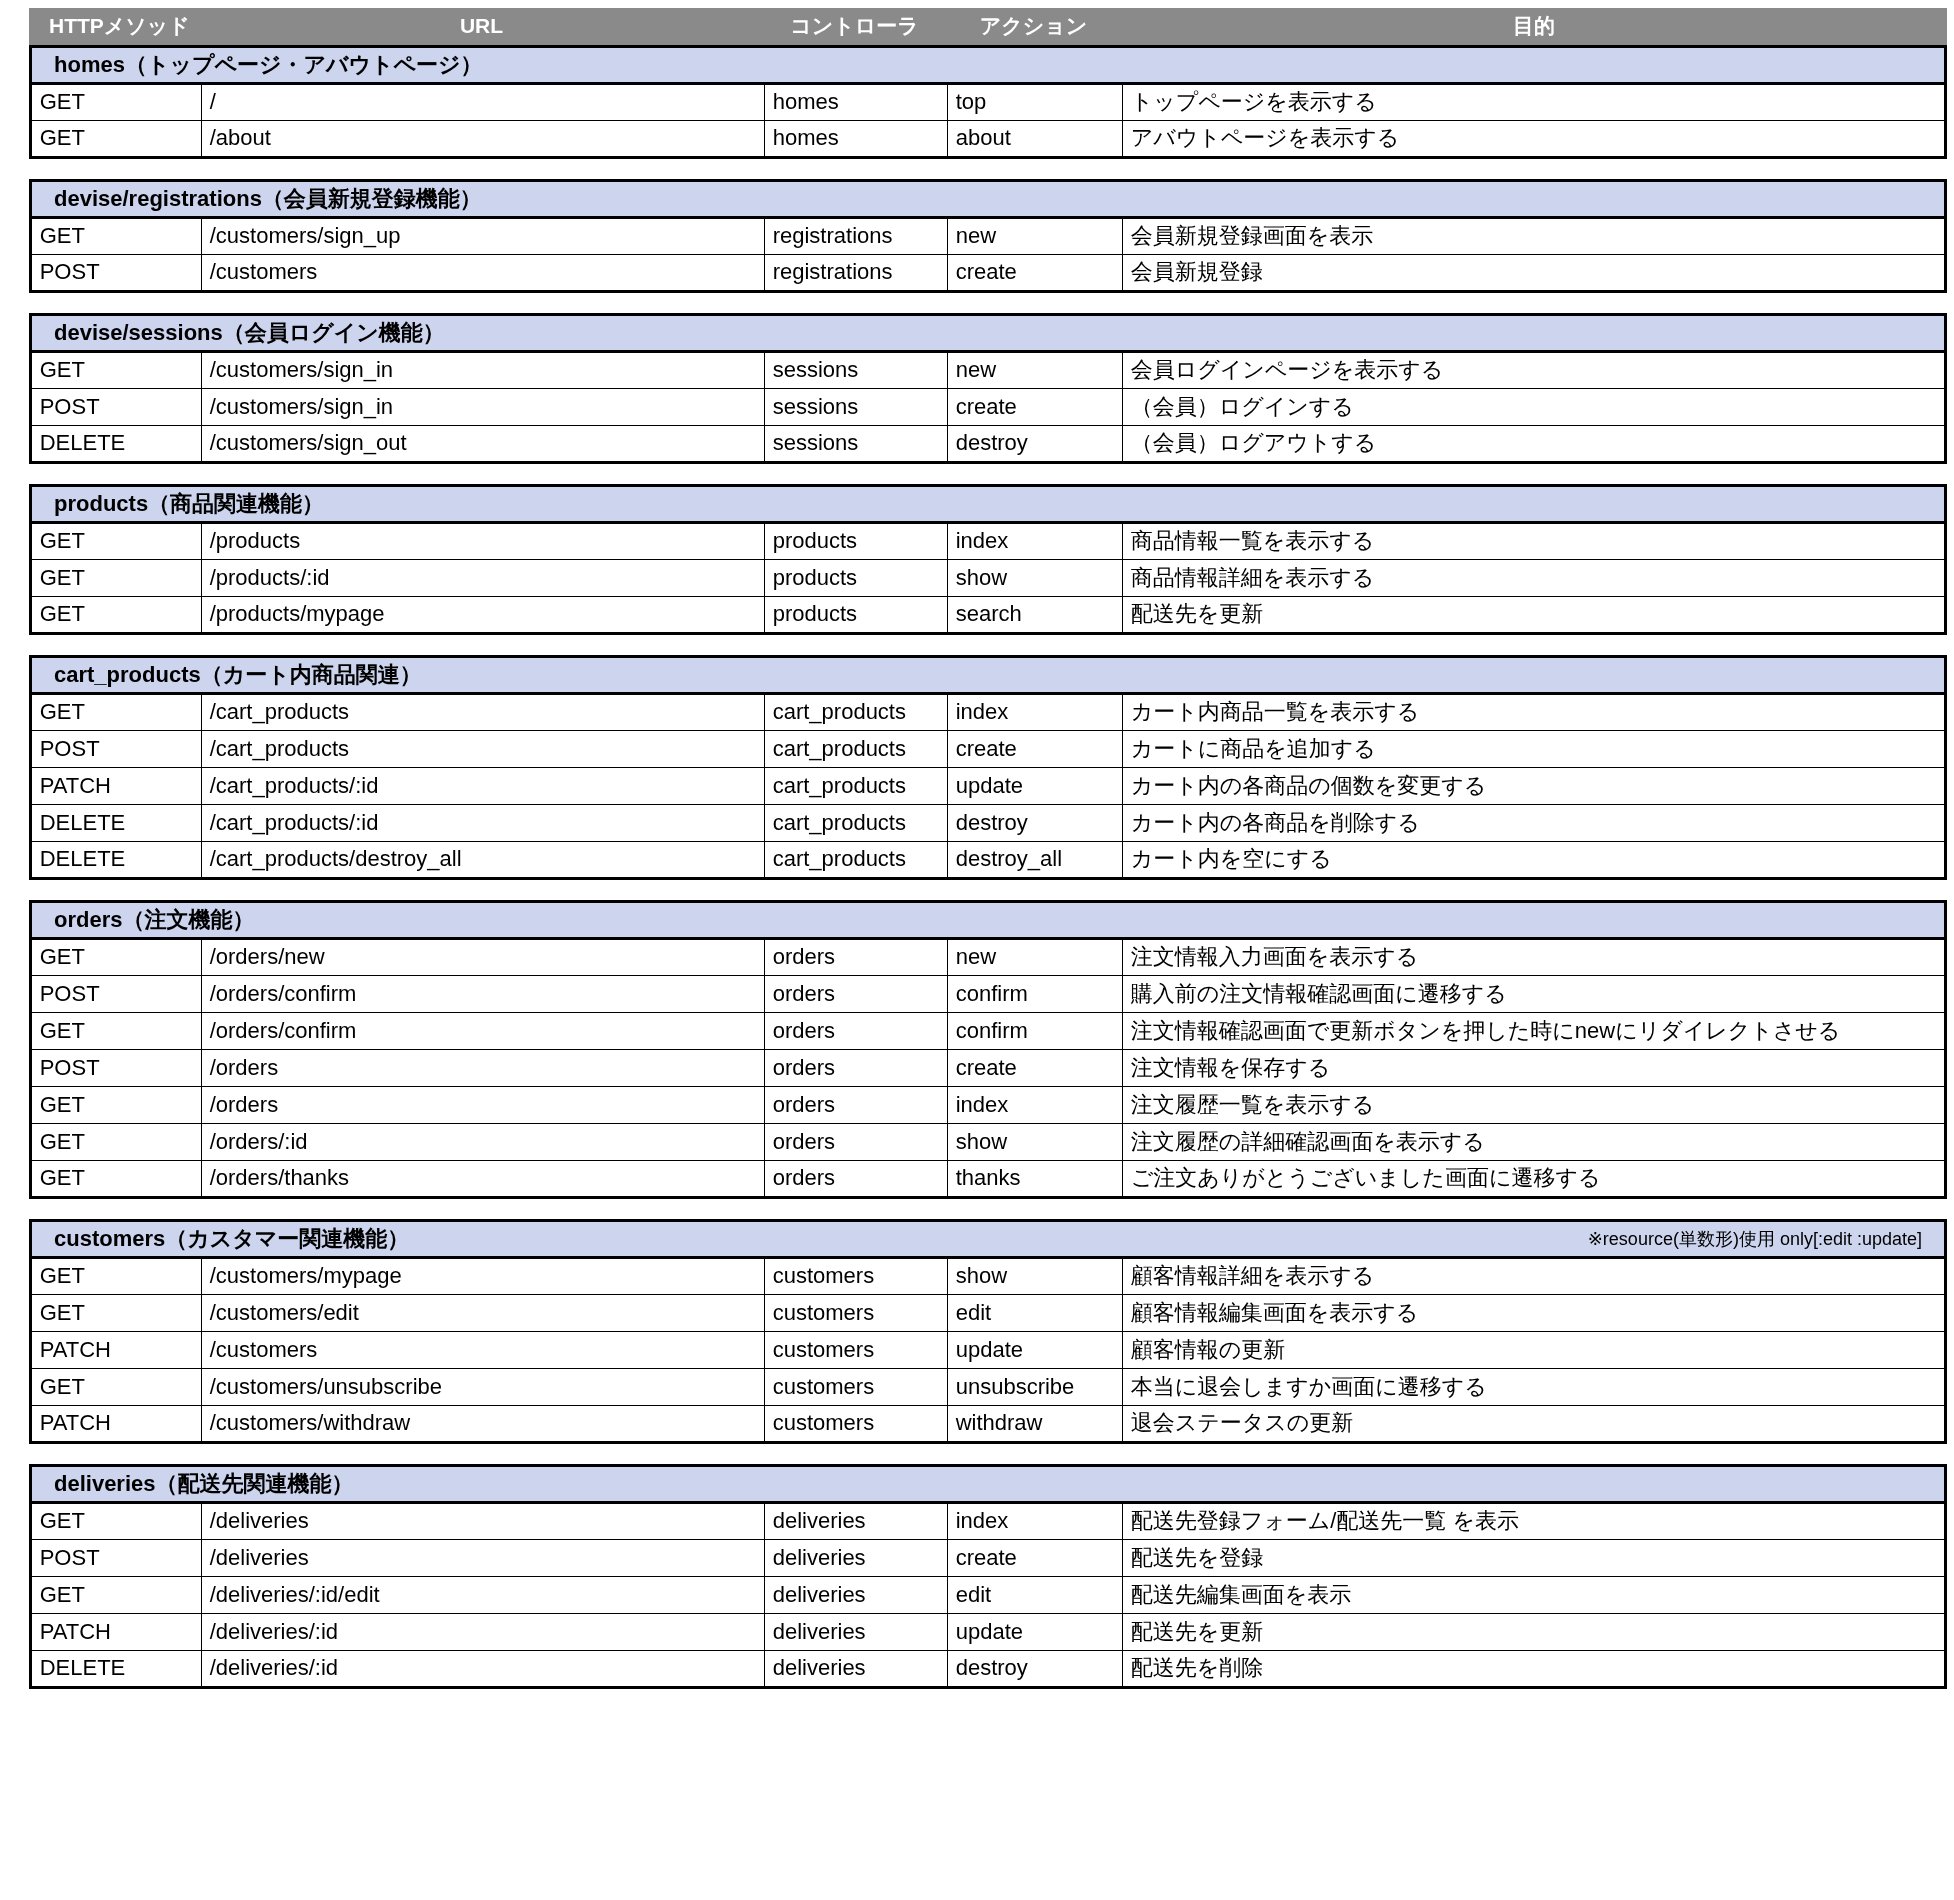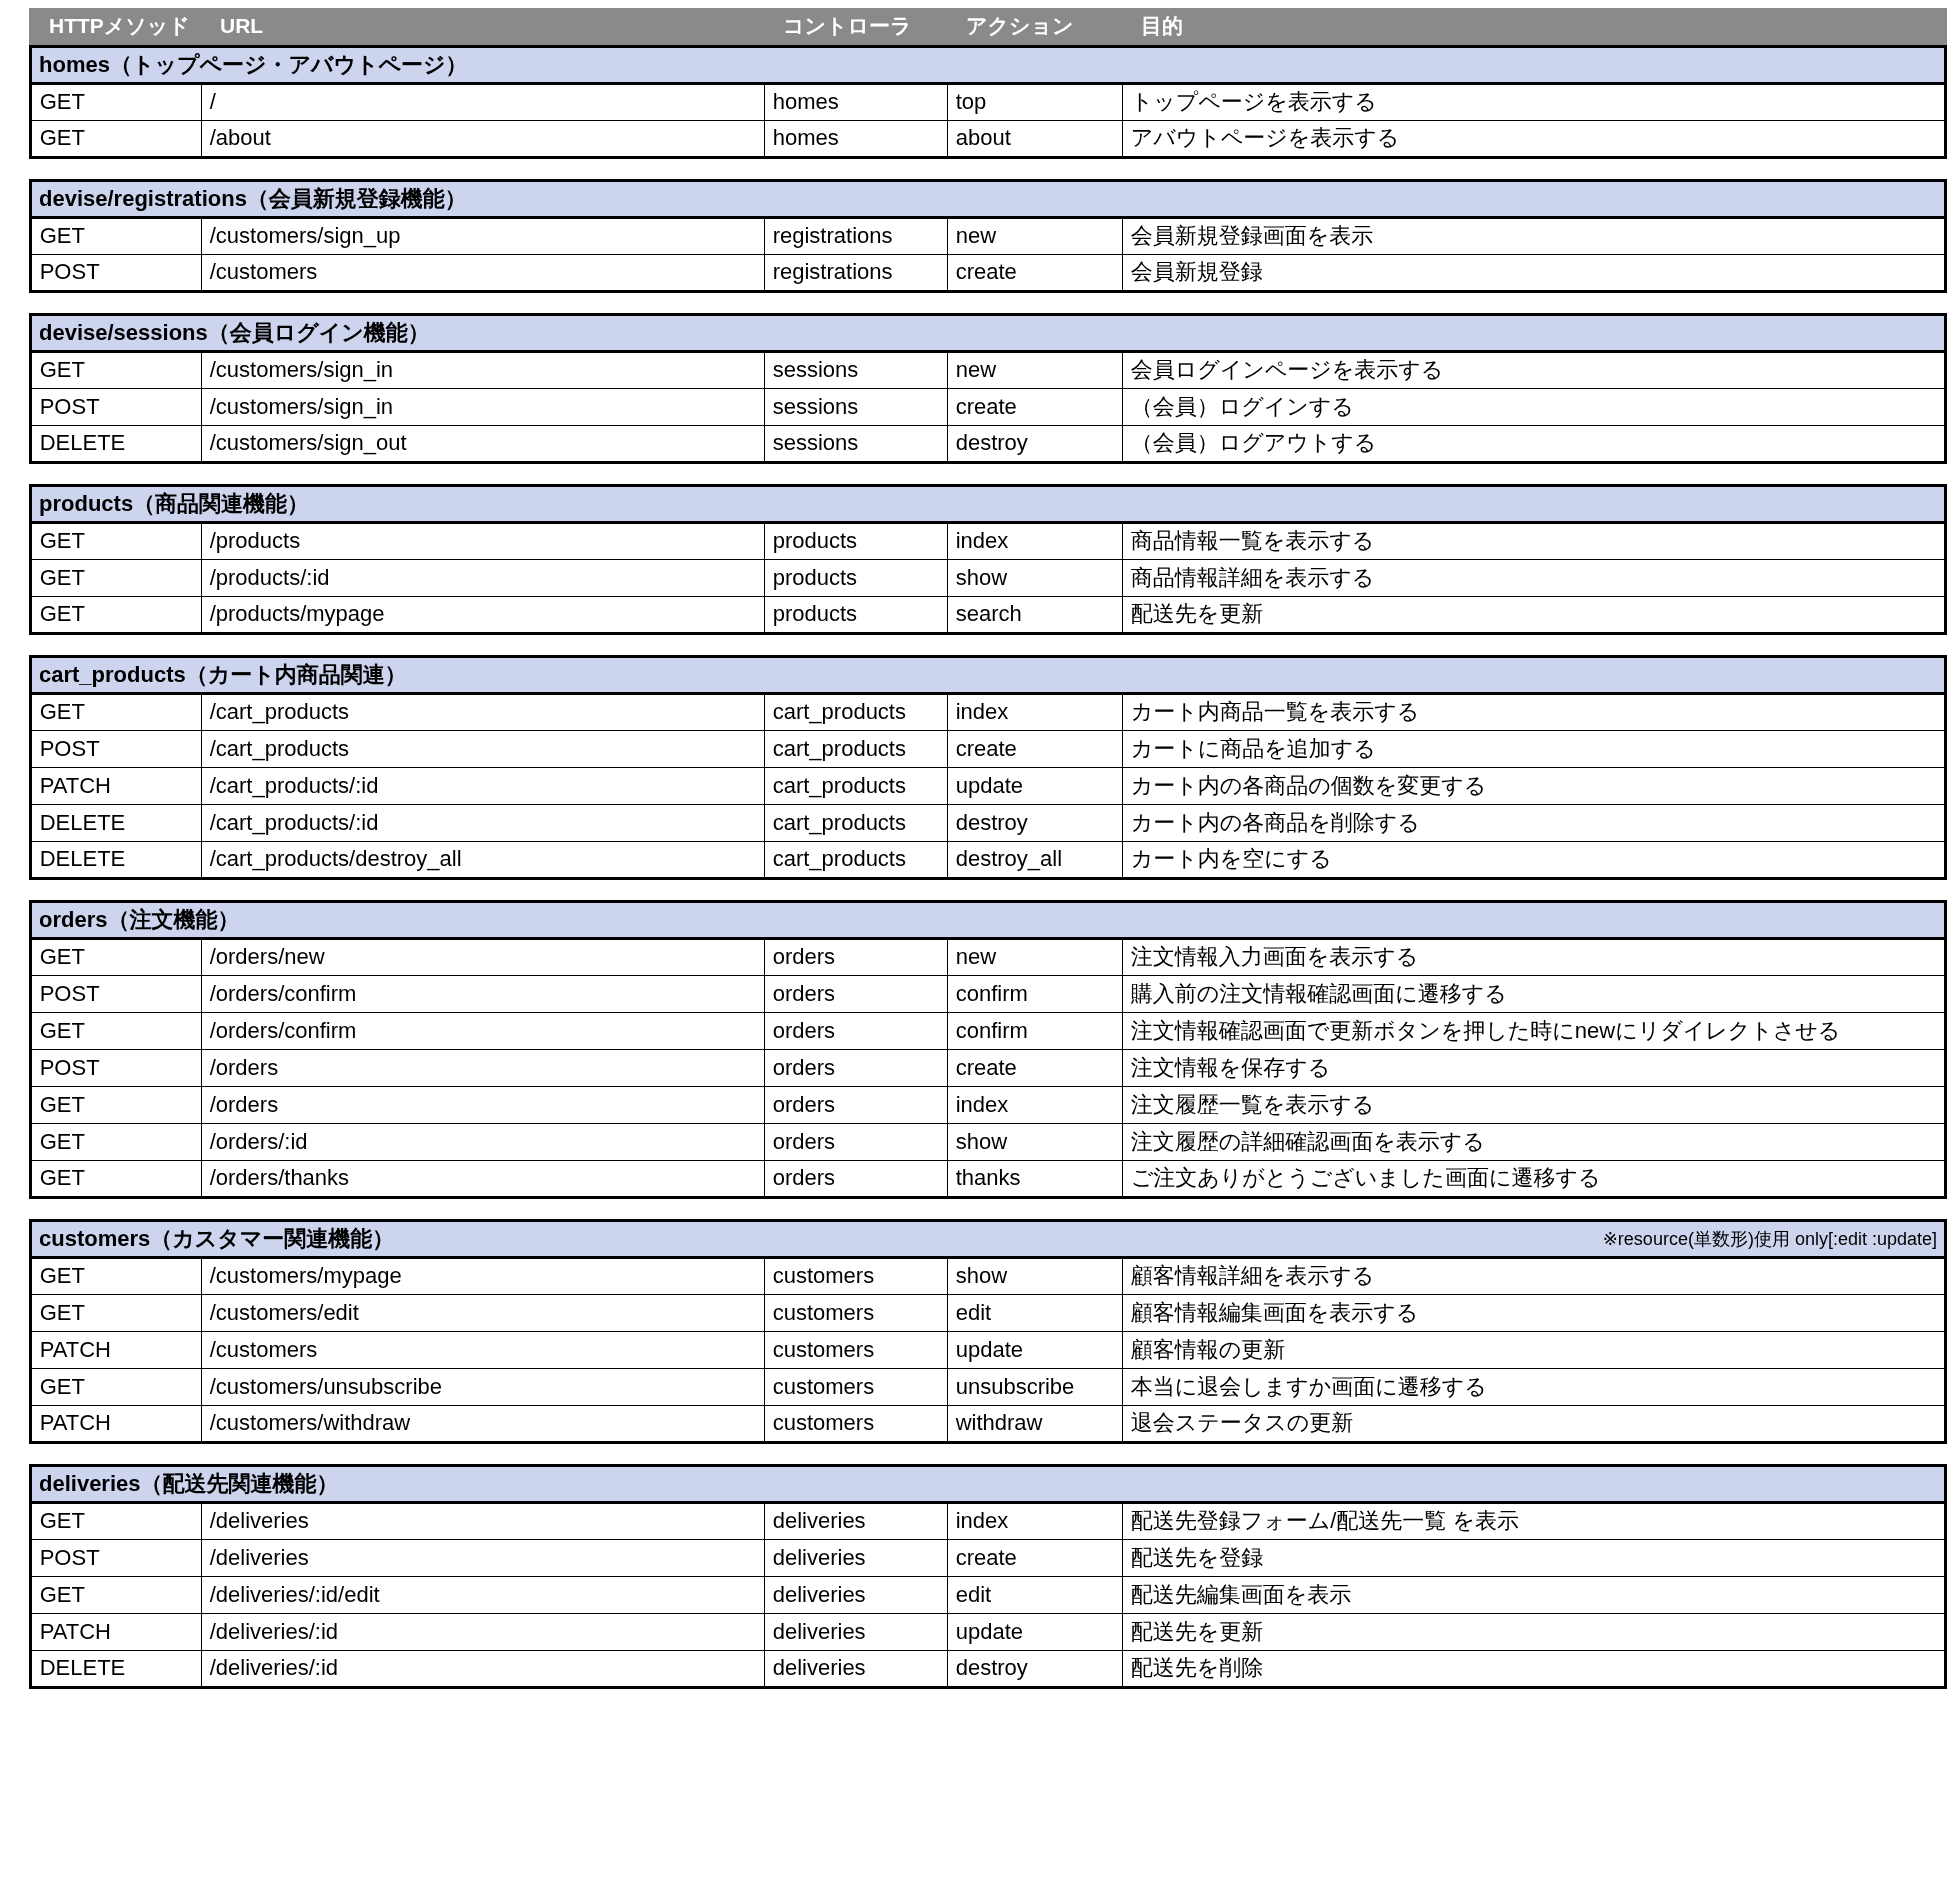--- a/index.html
+++ b/index.html
@@ -20,41 +20,41 @@
   col.c2 { width: 183px; }
   col.c3 { width: 175px; }
   col.c4 { width: auto; }
 
   
   .header-grid { background: #8a8a8a; }
   .header-grid th {
     color: #ffffff;
     font-weight: bold;
     font-size: 21px;
-    text-align: left;
+    text-align: center;
     height: 37px;
     padding: 0 20px;
     border: none;
     white-space: nowrap;
     overflow: hidden;
   }
 
   
   .section-table {
     border: 3.9px solid #000000;
     margin-top: 20px;
     background: #ffffff;
   }
   #sections .section-table:first-child { margin-top: 0; }
 
   .section-header th {
     background: #ccd4ee;
     border-bottom: 3.9px solid #000000;
     height: 37px;
-    padding: 0 7px;
+    padding: 0 22px;
     text-align: left;
     vertical-align: middle;
   }
   .section-header-inner {
     display: flex;
     justify-content: space-between;
     align-items: center;
     width: 100%;
   }
   .section-title {

